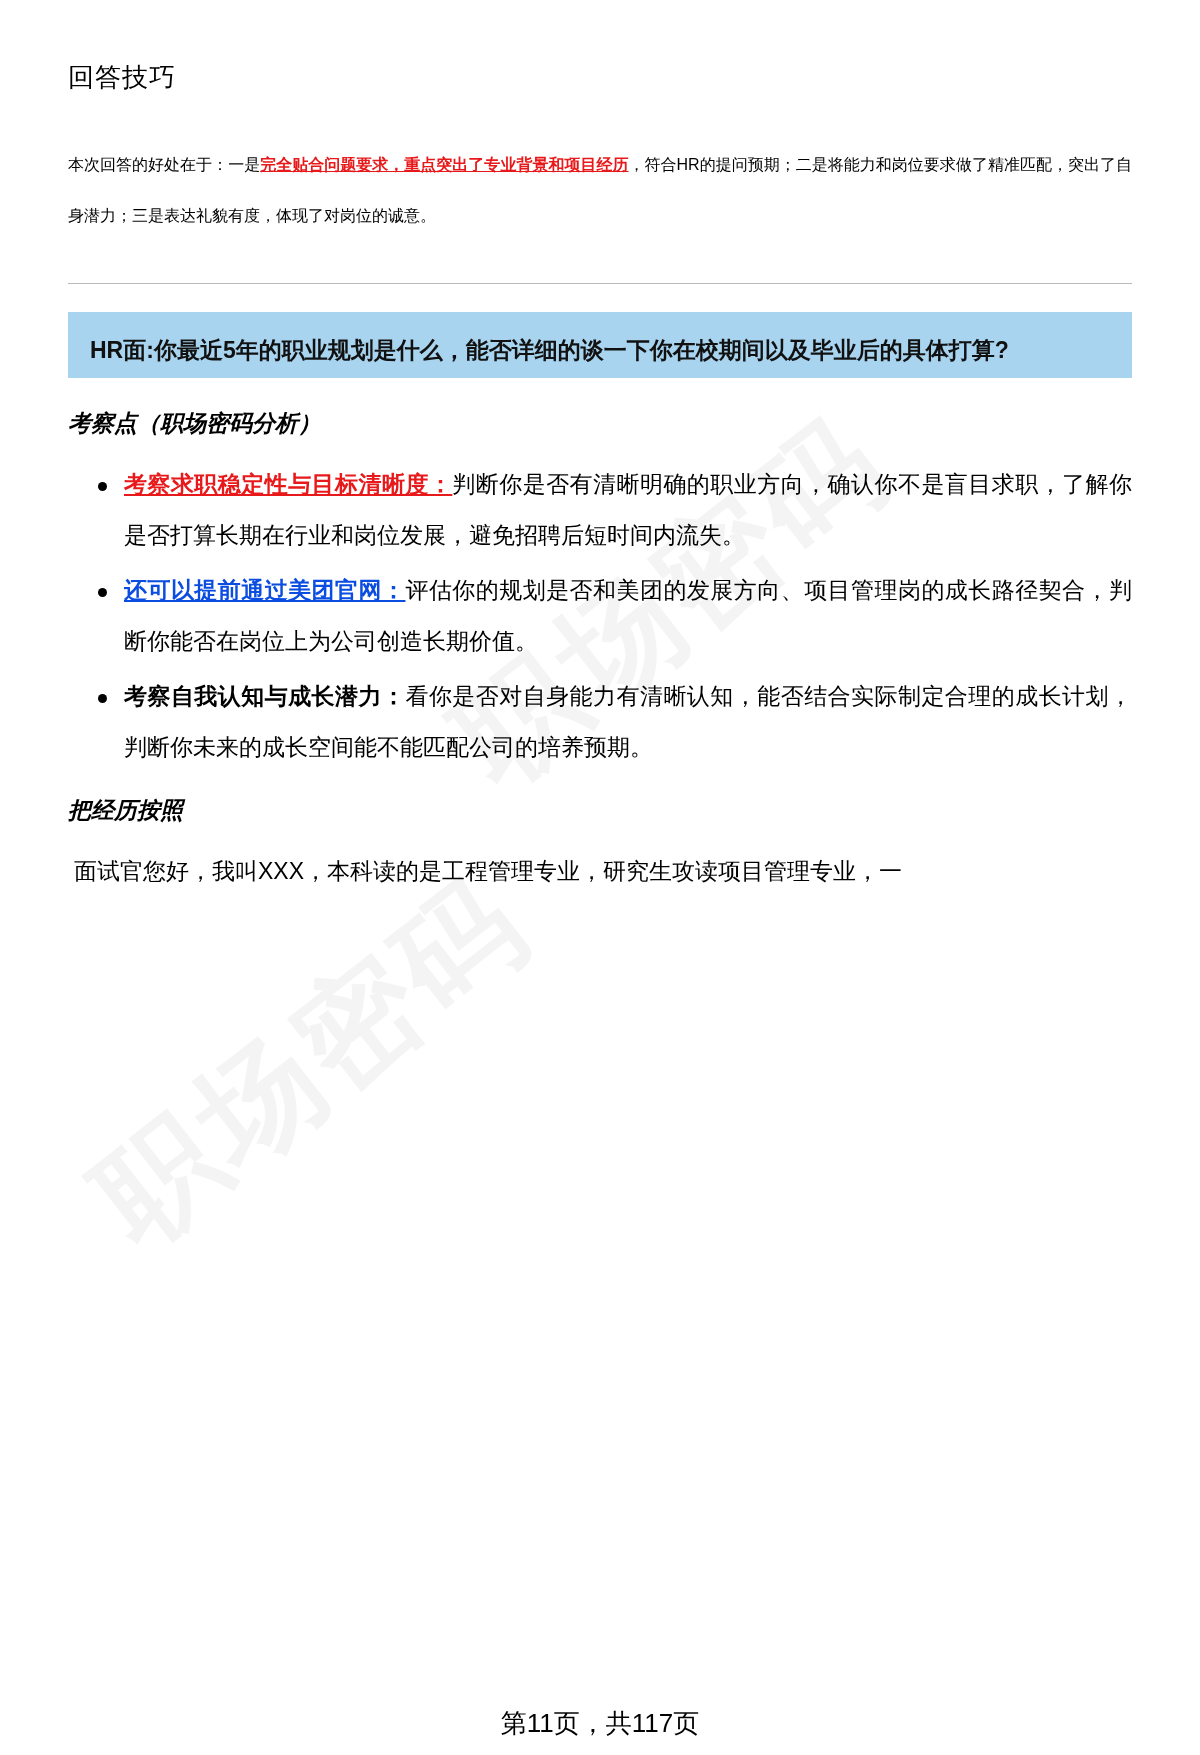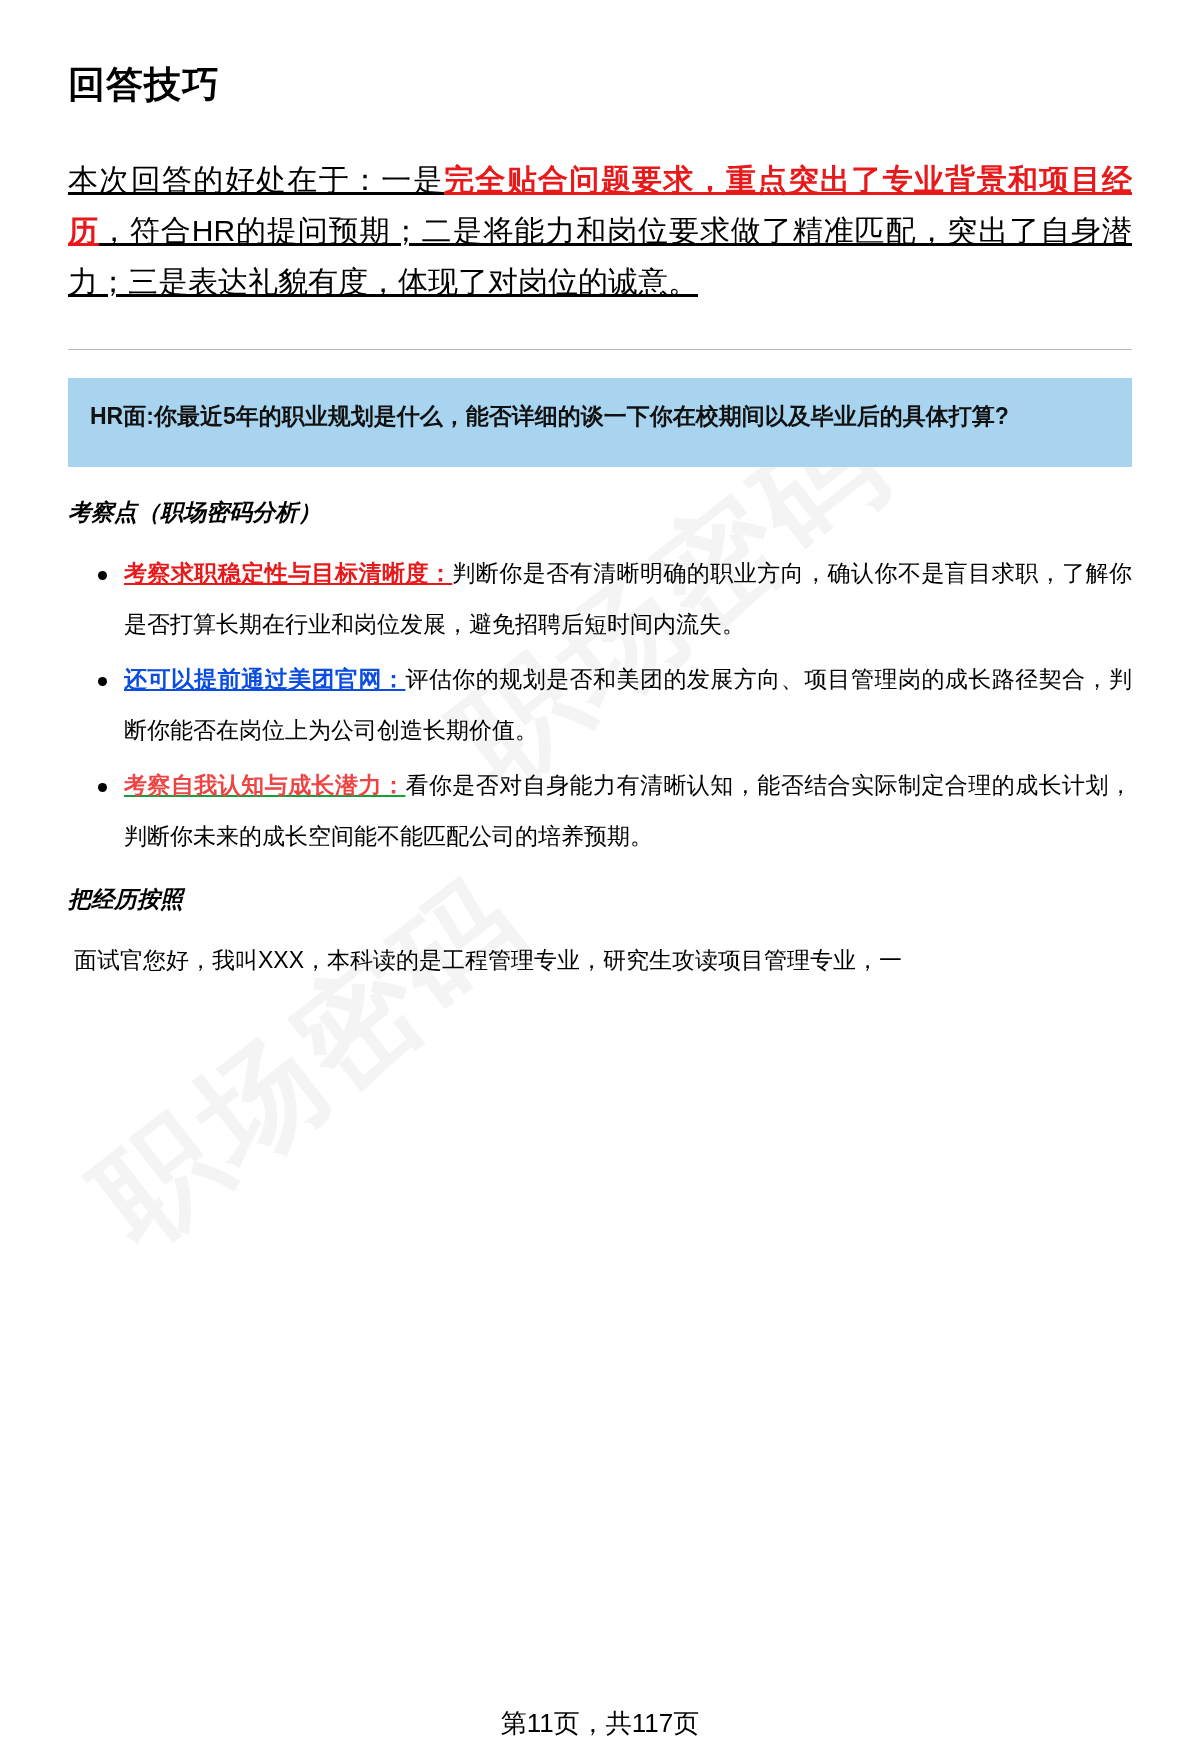--- a/index.html
+++ b/index.html
@@ -39,61 +39,59 @@
     white-space: nowrap;
     letter-spacing: 6px;
   }
   .wm1 { left: 420px; top: 520px; }
   .wm2 { left: 60px;  top: 980px; font-size: 110px; }
   .content {
     position: relative;
     z-index: 1;
   }
   h1.doc-title {
-    font-size: 37px;
-    font-weight: bold;
+    font-size: 26px;
+    font-weight: normal;
     margin: 0 0 44px 0;
     letter-spacing: 1px;
   }
   p.para {
-    font-size: 30px;
+    font-size: 16px;
     line-height: 51px;
     margin: 0 0 26px 0;
     text-align: justify;
-    text-decoration: underline;
   }
   p.para.tight {
     margin-bottom: 8px;
   }
   .hl-red {
     color: #e8191a;
     font-weight: bold;
     text-decoration: underline;
     text-decoration-color: #e8191a;
   }
   .hl-blue {
     color: #0b4de0;
     font-weight: bold;
     text-decoration: underline;
     text-decoration-color: #0b4de0;
   }
   .hl-green {
-    color: #ef4444;
+    color: #000000;
     font-weight: bold;
-    text-decoration: underline;
     text-decoration-color: #13a03a;
   }
   hr.rule {
     border: none;
     border-top: 1px solid #b9b9b9;
     margin: 42px 0 28px 0;
   }
   .question-box {
     background: #a8d4ef;
-    padding: 18px 22px 31px 22px;
+    padding: 18px 22px 8px 22px;
     font-size: 23px;
     font-weight: bold;
     line-height: 40px;
     color: #111;
     margin-bottom: 30px;
   }
   h2.sec {
     font-size: 23px;
     font-weight: bold;
     margin: 0 0 20px 0;

